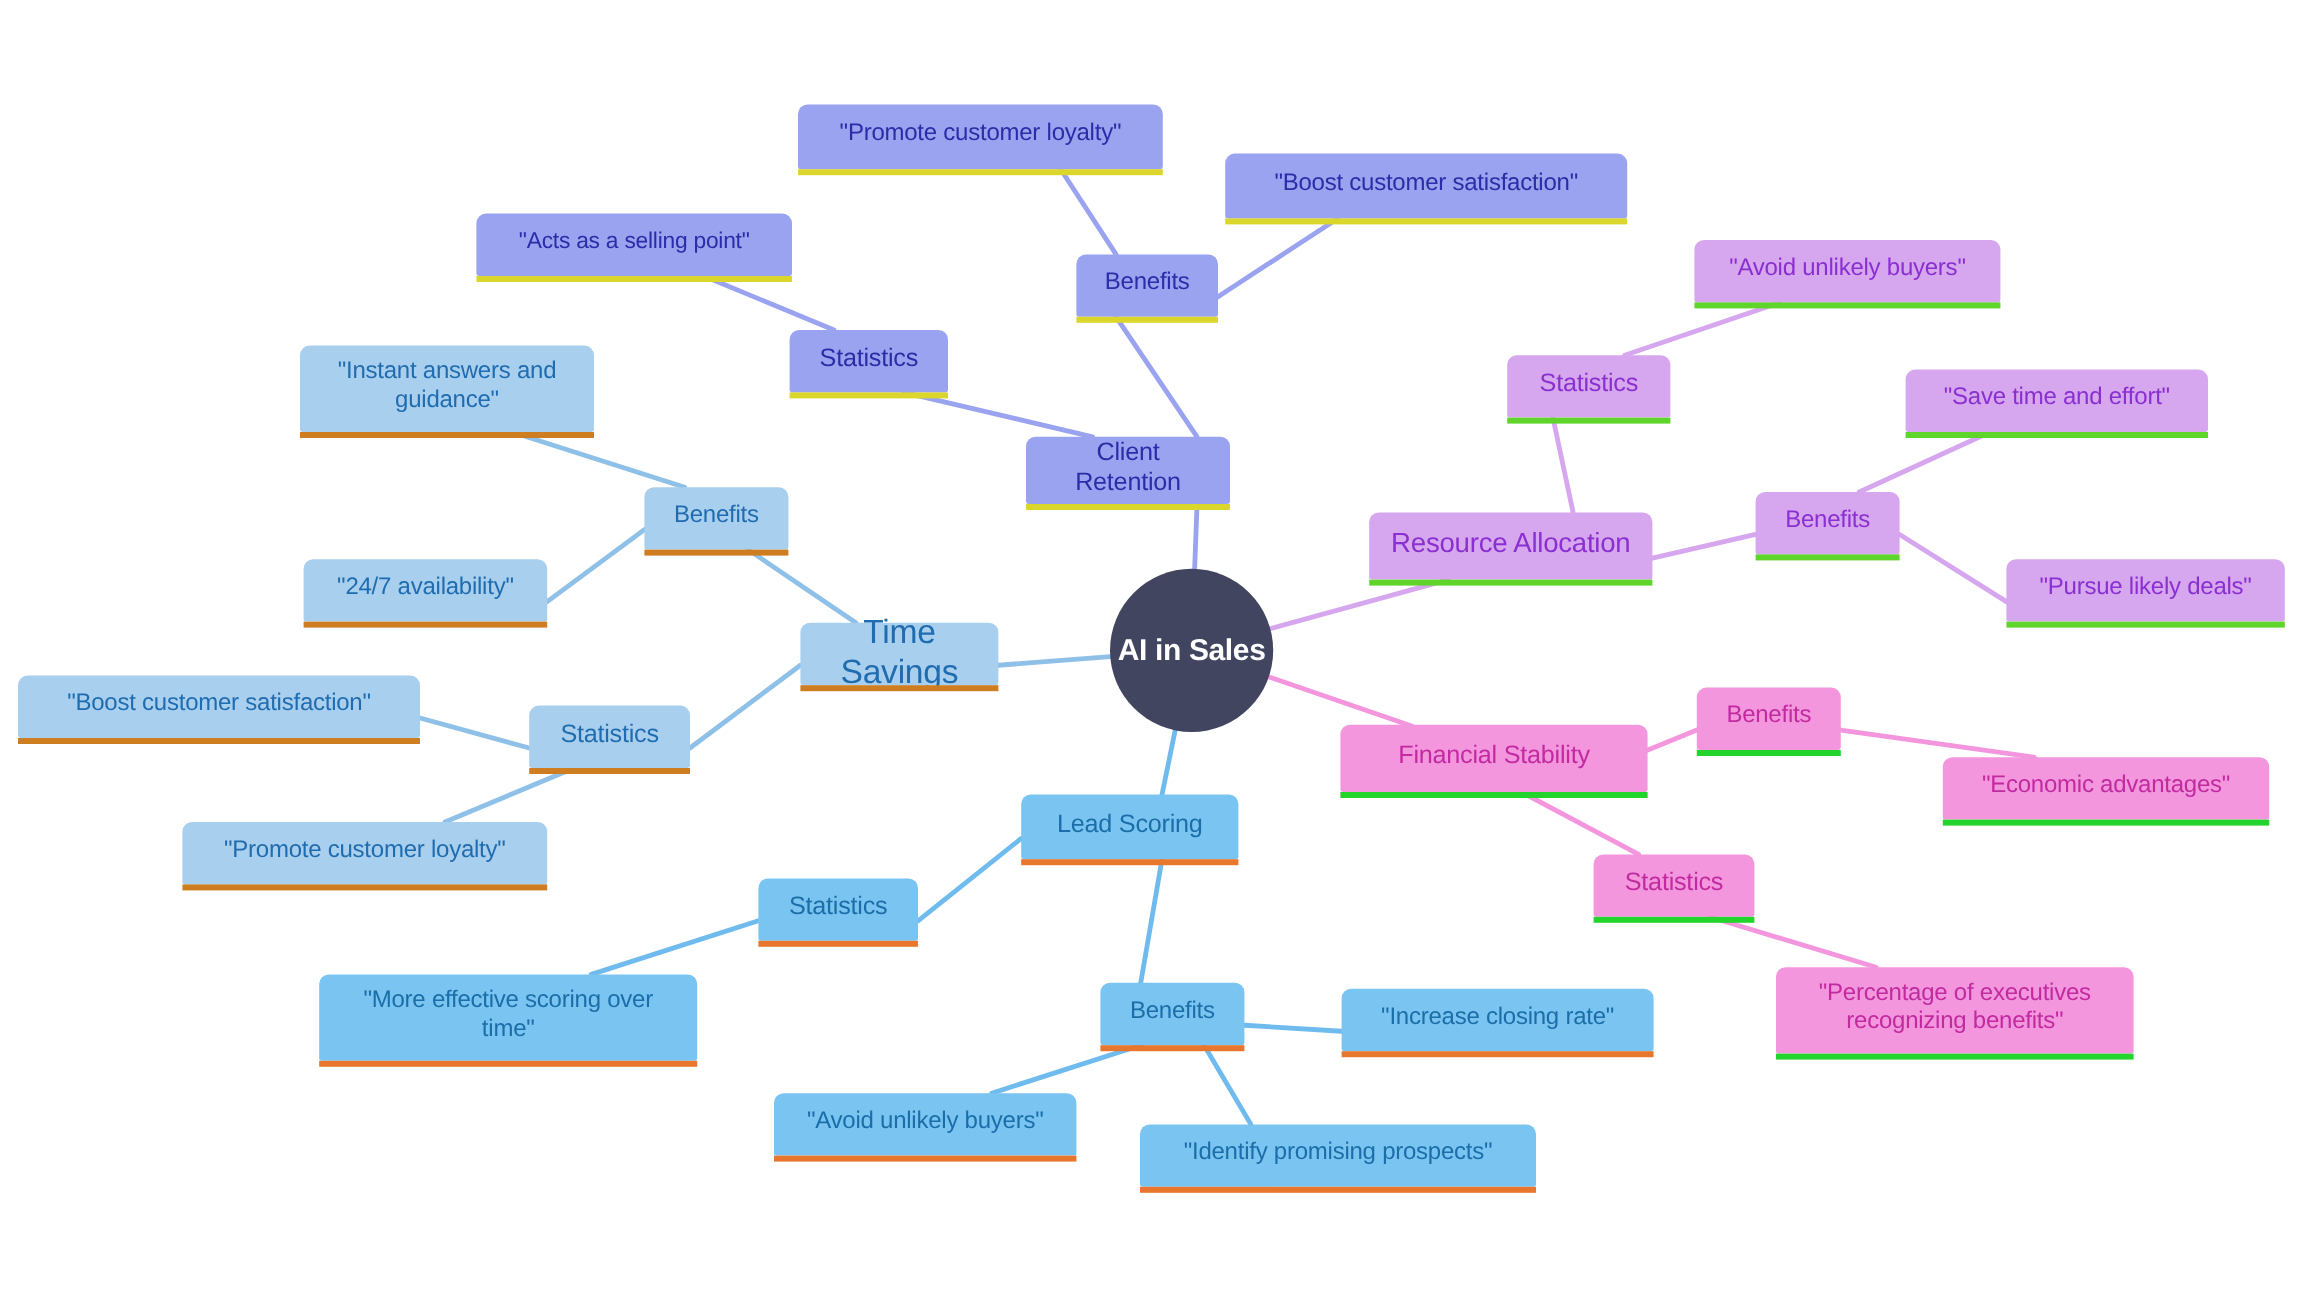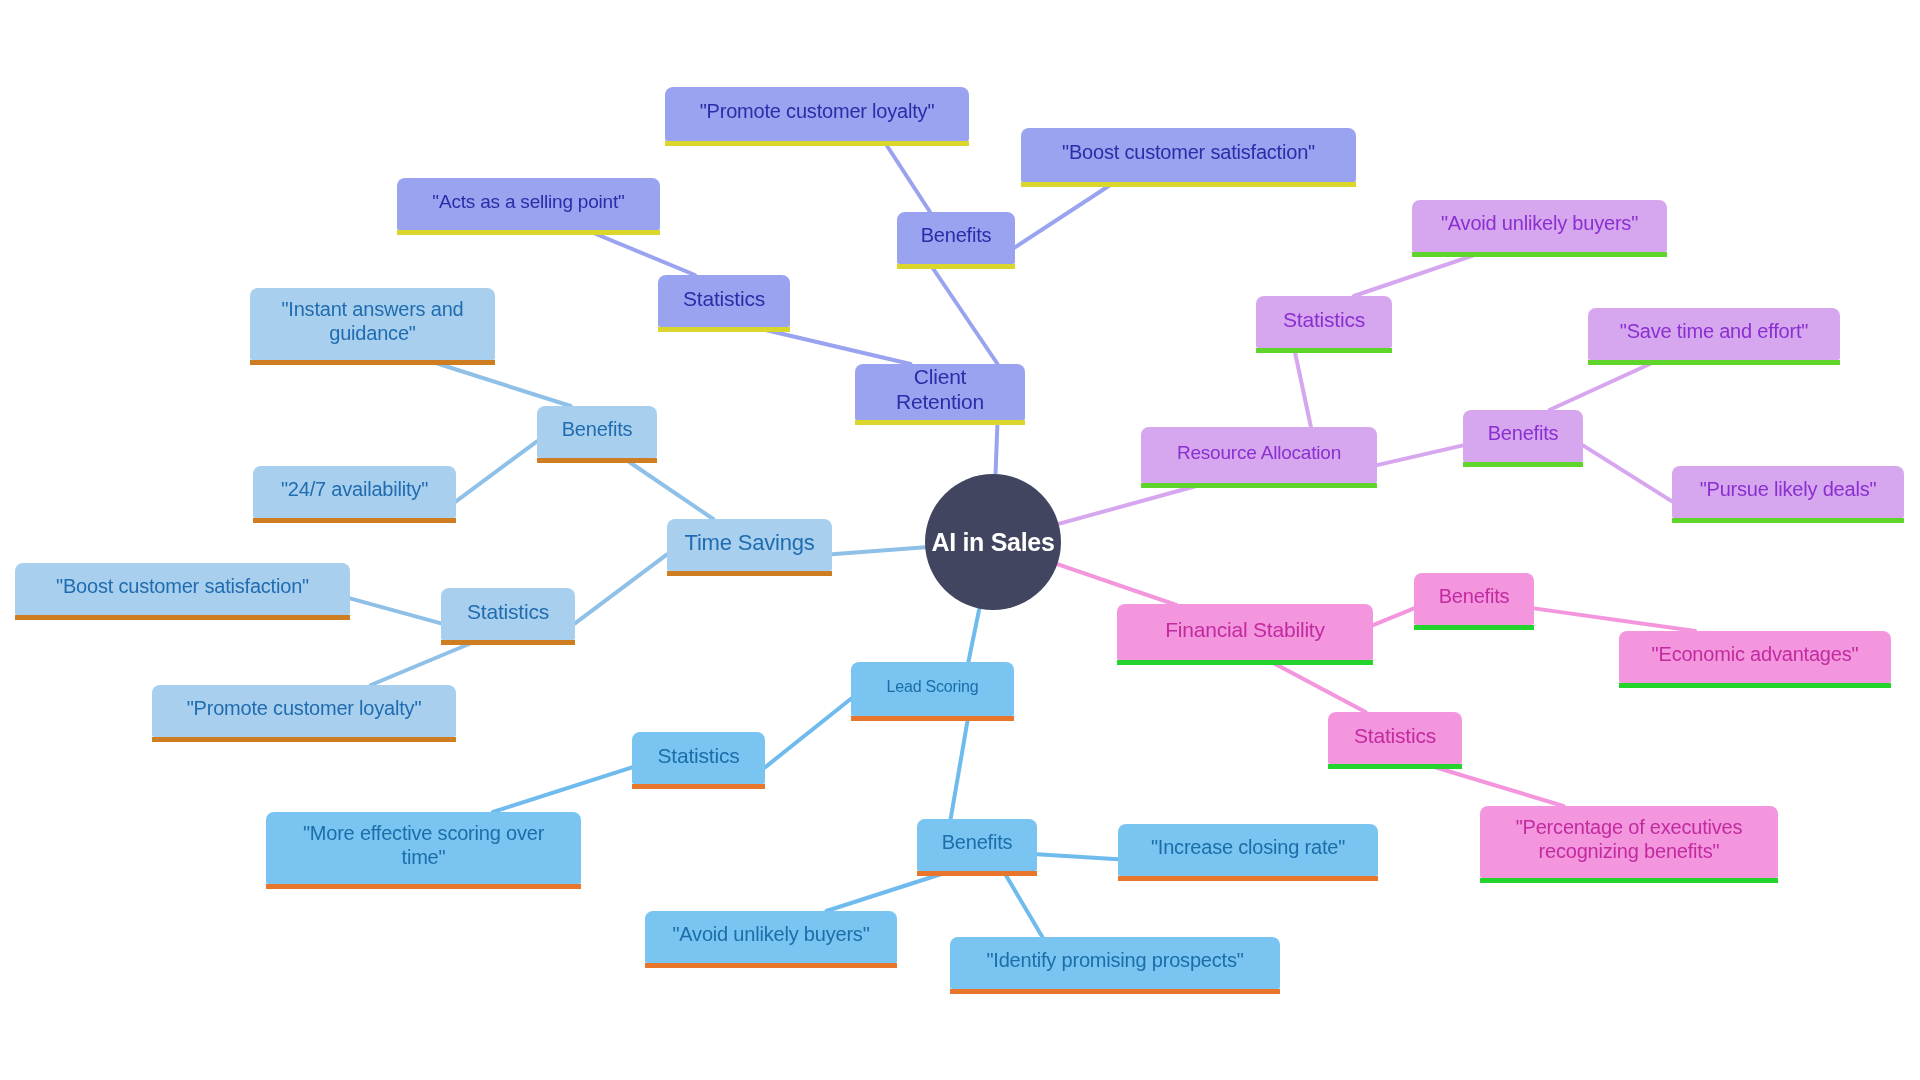--- a/index.html
+++ b/index.html
@@ -94,63 +94,63 @@
       </div>
       <div class="node p-periw" style="left: 397px; top: 178px; width: 263px; height: 52px; font-size: 19px;">
         <span class="lbl">"Acts as a selling point"</span>
       </div>
       <div class="node p-periw" style="left: 665px; top: 87px; width: 304px; height: 54px; font-size: 20px;">
         <span class="lbl">"Promote customer loyalty"</span>
       </div>
       <div class="node p-periw" style="left: 1021px; top: 128px; width: 335px; height: 54px; font-size: 20px;">
         <span class="lbl">"Boost customer satisfaction"</span>
       </div>
-      <div class="node p-blue" style="left: 667px; top: 519px; width: 165px; height: 52px; font-size: 22px;">
+      <div class="node p-blue" style="left: 667px; top: 519px; width: 165px; height: 52px; font-size: 28px;">
         <span class="lbl">Time Savings</span>
       </div>
       <div class="node p-blue" style="left: 537px; top: 406px; width: 120px; height: 52px; font-size: 20px;">
         <span class="lbl">Benefits</span>
       </div>
       <div class="node p-blue" style="left: 441px; top: 588px; width: 134px; height: 52px; font-size: 21px;">
         <span class="lbl">Statistics</span>
       </div>
       <div class="node p-blue" style="left: 250px; top: 288px; width: 245px; height: 72px; font-size: 20px;">
         <span class="lbl">"Instant answers and guidance"</span>
       </div>
       <div class="node p-blue" style="left: 253px; top: 466px; width: 203px; height: 52px; font-size: 20px;">
         <span class="lbl">"24/7 availability"</span>
       </div>
       <div class="node p-blue" style="left: 15px; top: 563px; width: 335px; height: 52px; font-size: 20px;">
         <span class="lbl">"Boost customer satisfaction"</span>
       </div>
       <div class="node p-blue" style="left: 152px; top: 685px; width: 304px; height: 52px; font-size: 20px;">
         <span class="lbl">"Promote customer loyalty"</span>
       </div>
-      <div class="node p-cyan" style="left: 851px; top: 662px; width: 163px; height: 54px; font-size: 16px;">
+      <div class="node p-cyan" style="left: 851px; top: 662px; width: 181px; height: 54px; font-size: 21px;">
         <span class="lbl">Lead Scoring</span>
       </div>
       <div class="node p-cyan" style="left: 632px; top: 732px; width: 133px; height: 52px; font-size: 21px;">
         <span class="lbl">Statistics</span>
       </div>
       <div class="node p-cyan" style="left: 917px; top: 819px; width: 120px; height: 52px; font-size: 20px;">
         <span class="lbl">Benefits</span>
       </div>
       <div class="node p-cyan" style="left: 266px; top: 812px; width: 315px; height: 72px; font-size: 20px;">
         <span class="lbl">"More effective scoring over time"</span>
       </div>
       <div class="node p-cyan" style="left: 645px; top: 911px; width: 252px; height: 52px; font-size: 20px;">
         <span class="lbl">"Avoid unlikely buyers"</span>
       </div>
       <div class="node p-cyan" style="left: 950px; top: 937px; width: 330px; height: 52px; font-size: 20px;">
         <span class="lbl">"Identify promising prospects"</span>
       </div>
       <div class="node p-cyan" style="left: 1118px; top: 824px; width: 260px; height: 52px; font-size: 20px;">
         <span class="lbl">"Increase closing rate"</span>
       </div>
-      <div class="node p-orchid" style="left: 1141px; top: 427px; width: 236px; height: 56px; font-size: 19px;">
+      <div class="node p-orchid" style="left: 1141px; top: 427px; width: 236px; height: 56px; font-size: 23px;">
         <span class="lbl">Resource Allocation</span>
       </div>
       <div class="node p-orchid" style="left: 1256px; top: 296px; width: 136px; height: 52px; font-size: 21px;">
         <span class="lbl">Statistics</span>
       </div>
       <div class="node p-orchid" style="left: 1463px; top: 410px; width: 120px; height: 52px; font-size: 20px;">
         <span class="lbl">Benefits</span>
       </div>
       <div class="node p-orchid" style="left: 1412px; top: 200px; width: 255px; height: 52px; font-size: 20px;">
         <span class="lbl">"Avoid unlikely buyers"</span>

